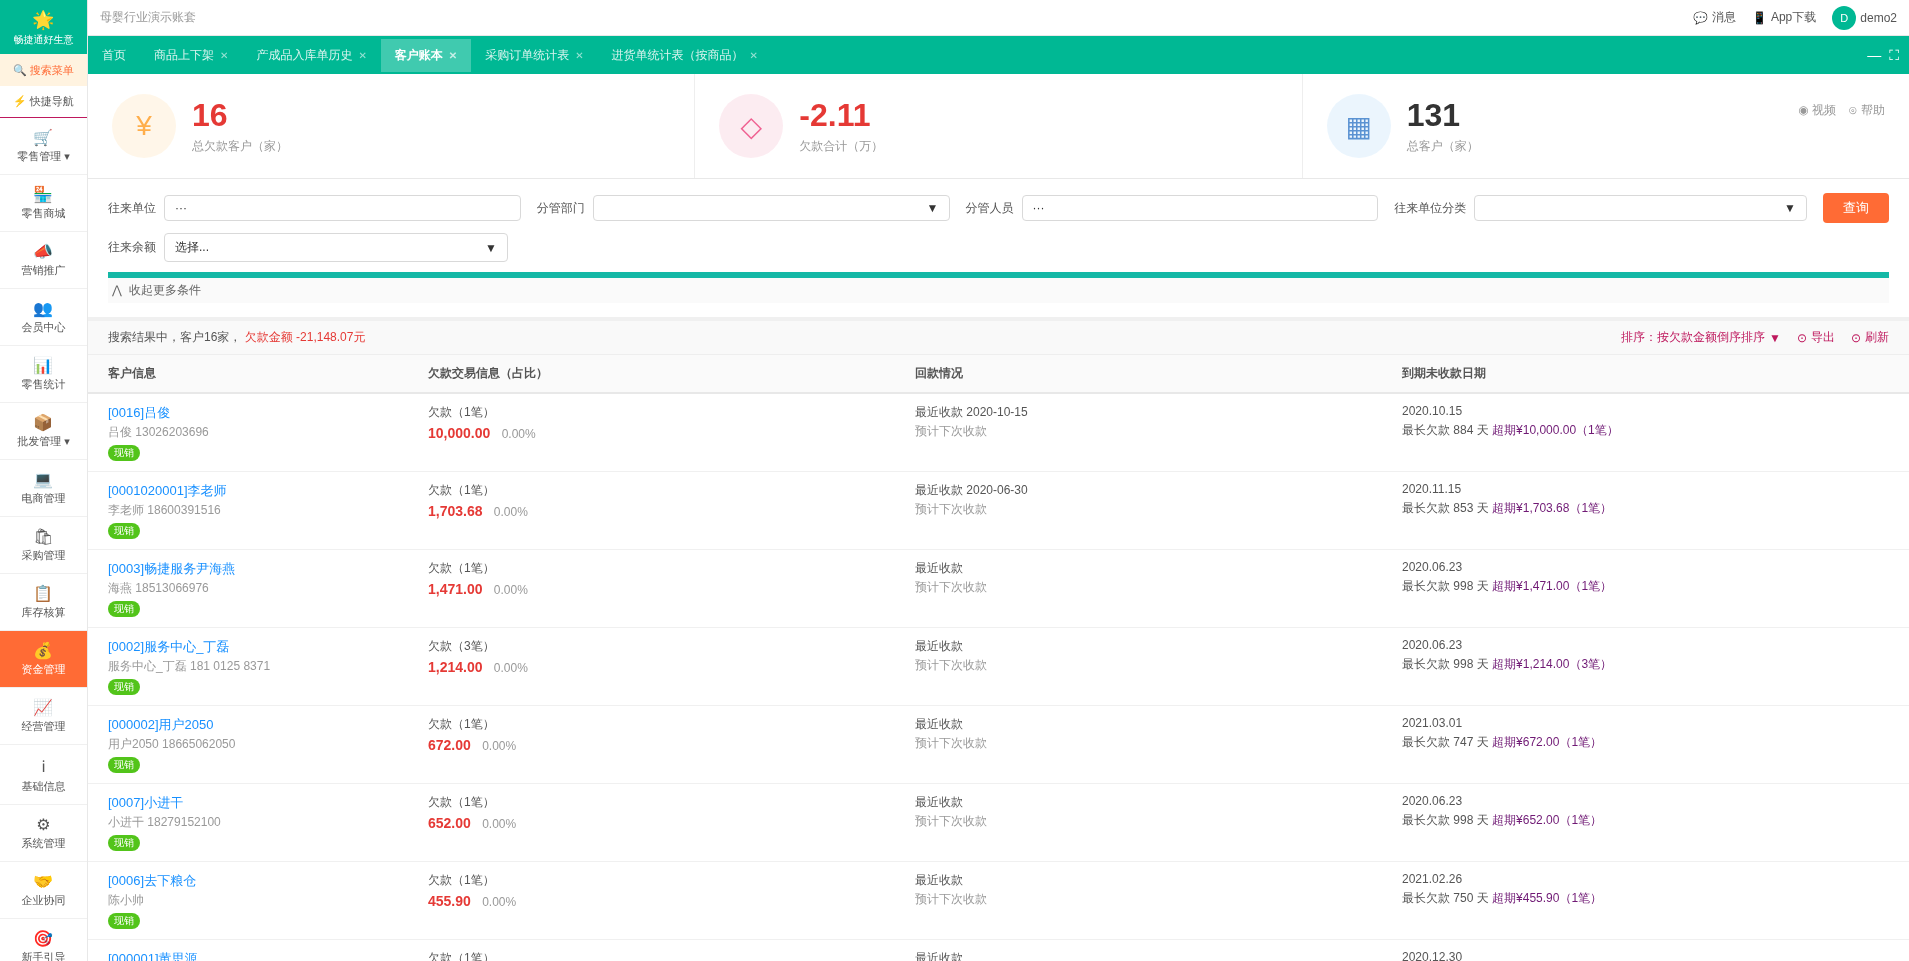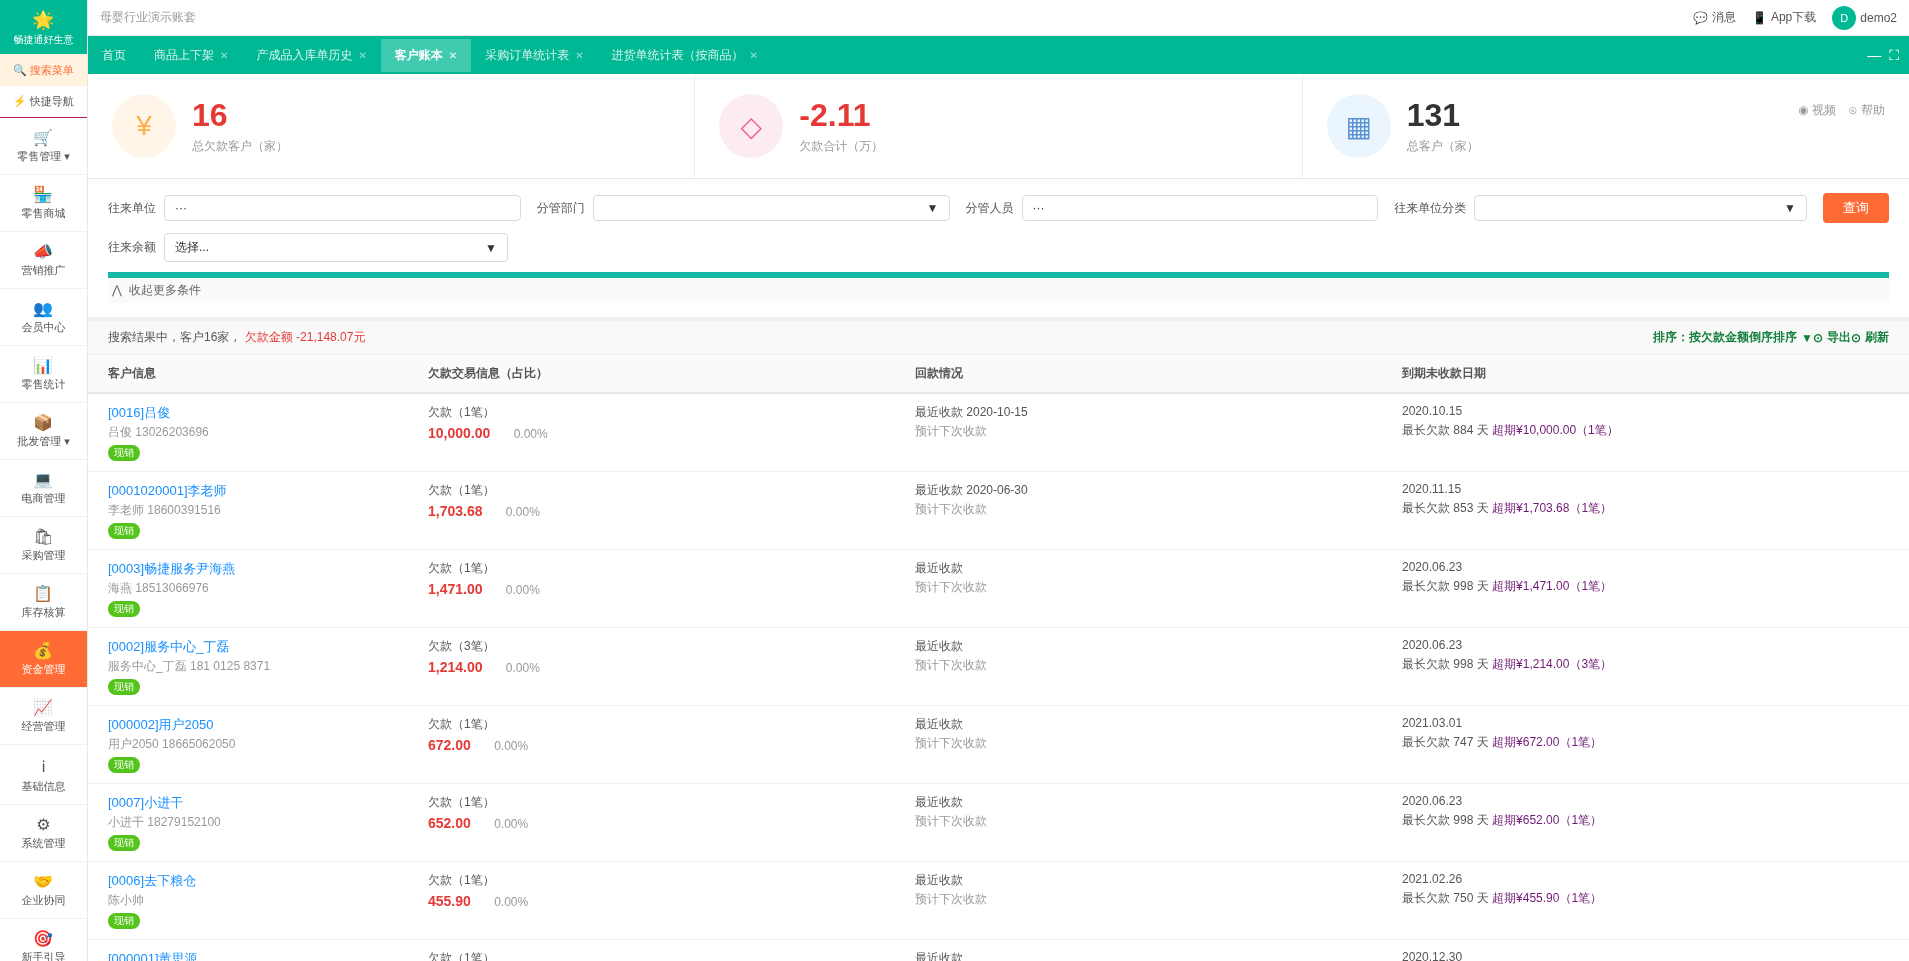--- a/index.html
+++ b/index.html
@@ -57,34 +57,34 @@
     .filter-label { font-size: 12px; color: #555; white-space: nowrap; }
     .filter-input { flex: 1; border: 1px solid #d9d9d9; border-radius: 4px; padding: 5px 10px; font-size: 12px; color: #333; background: #fff; display: flex; align-items: center; justify-content: space-between; cursor: pointer; min-width: 0; }
     .filter-select { flex: 1; border: 1px solid #d9d9d9; border-radius: 4px; padding: 5px 10px; font-size: 12px; background: #fff; display: flex; align-items: center; justify-content: space-between; cursor: pointer; }
     .search-btn { background: #ff6b35; color: white; border: none; border-radius: 4px; padding: 6px 20px; font-size: 13px; cursor: pointer; white-space: nowrap; }
     .collapse-bar { text-align: left; padding: 4px; font-size: 12px; color: #666; cursor: pointer; background: #fafafa; border-top: 6px solid #14b8a6; font-family: Liberation Mono, monospace; }
 
     
     .result-bar { background: #f9f9f9; padding: 8px 20px; display: flex; justify-content: space-between; align-items: center; font-size: 12px; border-bottom: 1px solid #eee; }
     .result-bar .summary { color: #555; }
     .result-bar .summary em { color: #e53935; font-style: normal; }
-    .result-bar .actions { display: flex; gap: 0; color: #15803d; font-weight: bold; }
+    .result-bar .actions { display: flex; gap: 16px; color: #be185d; }
     .result-bar .actions span { cursor: pointer; display: flex; align-items: center; gap: 4px; }
 
     
     .table-wrapper { background: #fff; margin: 0; }
     .table-header { display: grid; grid-template-columns: 320px 1fr 1fr 1fr; background: #fafafa; border-bottom: 2px solid #e8e8e8; padding: 10px 20px; font-size: 12px; font-weight: bold; color: #555; }
     .table-row { display: grid; grid-template-columns: 320px 1fr 1fr 1fr; border-bottom: 1px solid #f0f0f0; padding: 10px 20px; align-items: start; }
     .customer-info .cust-name { color: #1890ff; font-size: 13px; cursor: pointer; }
     .customer-info .cust-sub { font-size: 12px; color: #999; margin-top: 2px; }
     .cust-tag { display: inline-block; background: #52c41a; color: white; font-size: 10px; padding: 1px 6px; border-radius: 8px; margin-top: 4px; }
     .debt-info { font-size: 12px; color: #555; }
     .debt-count { margin-bottom: 4px; }
     .debt-amount { color: #e53935; font-size: 14px; font-weight: bold; }
-    .debt-percent { color: #999; font-size: 12px; margin-left: 20px; }
+    .debt-percent { color: #999; font-size: 12px; margin-left: 8px; }
     .recovery-info { font-size: 12px; color: #555; }
     .recovery-date { color: #999; margin-top: 2px; }
     .due-info { font-size: 12px; color: #555; }
     .due-date { margin-bottom: 4px; }
     .overdue-text { color: #701a75; font-size: 12px; }
     .overdue-days { color: #555; }
   </style>
 </head>
 <body>
 

